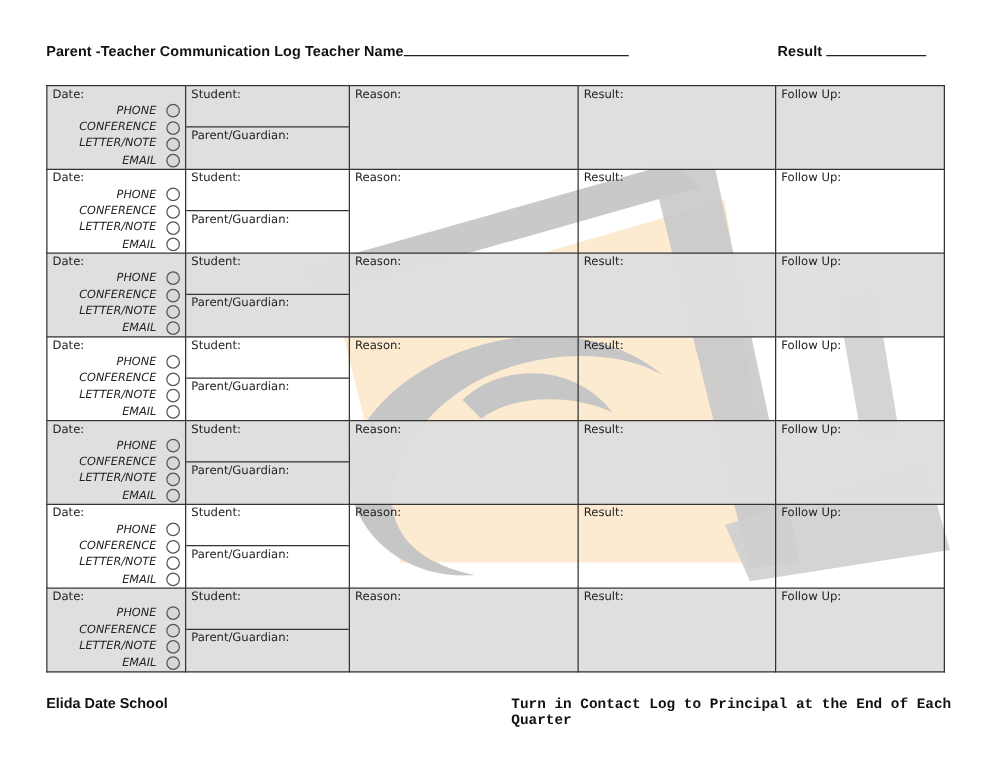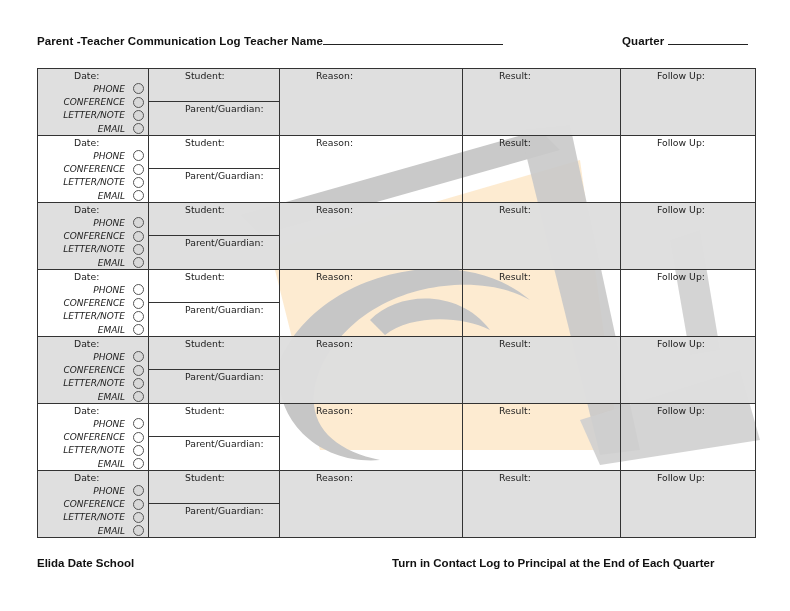--- a/index.html
+++ b/index.html
@@ -6,40 +6,40 @@
   body { width:790px; height:611px; position:relative; overflow:hidden; font-family:"Liberation Sans", sans-serif; color:#111; }
   .hdr { position:absolute; font-weight:bold; font-size:11.5px; letter-spacing:0.1px; }
   .title { left:37px; top:33px; }
   .line { display:inline-block; border-bottom:1px solid #222; height:11px; vertical-align:baseline; }
   .quarter { left:622px; top:33px; }
   .watermark { position:absolute; left:200px; top:120px; width:560px; height:350px; z-index:0; pointer-events:none; }
   table.log { position:absolute; left:37px; top:68px; border-collapse:collapse; z-index:1; table-layout:fixed; }
   table.log td { border:1.3px solid #333; vertical-align:top; padding:0; font-size:10px; }
   tr.shade td { background:rgba(222,222,222,0.97); }
   tr.plain td { background:transparent; }
-  .lbl { display:block; padding:1px 4px; font-family:"DejaVu Sans", sans-serif; font-size:9.3px; color:#222;margin-left:32px; }
+  .lbl { display:block; padding:1px 4px; font-family:"DejaVu Sans", sans-serif; font-size:9.3px; color:#222; }
   .datecell { position:relative; height:66px; }
   .opts { position:absolute; right:18px; top:13px; text-align:right; }
   .opt { display:flex; justify-content:flex-end; align-items:center; height:13.4px; font-family:"DejaVu Sans", sans-serif; font-size:9px; color:#222;font-style:italic; }
   .opt .radio { width:9px; height:9px; border:1px solid #555; border-radius:50%; margin-left:8px; margin-right:-14px; background:transparent; }
   tr.shade .opt .radio { background:#d8d8d8; }
   .sp { height:33px; border-bottom:1.3px solid #333; box-sizing:border-box; }
   .sp2 { height:33px; }
   .footer { position:absolute; font-weight:bold; font-size:11.5px; top:557px; }
   .f-left { left:37px; }
-  .f-right { left:392px; }
+  .f-right { left:409px;font-family:Liberation Mono, monospace; }
 </style>
 </head>
 <body>
 
 <div class="hdr title">
   <span>Parent -Teacher Communication Log Teacher Name</span><span class="line" style="width:180px;"></span>
 </div>
 <div class="hdr quarter">
-  <span>Quarter</span>
+  <span>Result</span>
   <span class="line" style="width:80px;"></span>
 </div>
 
 <svg class="watermark" viewBox="0 0 560 350">
   <polygon points="70,130 380,40 420,330 120,330" fill="#fde9cc" opacity="0.9"></polygon>
   <path d="M40,95 L340,10 L360,30 L60,115 Z" fill="#c9c9c9"></path>
   <path d="M320,10 L370,5 L440,330 L400,335 Z" fill="#c9c9c9" opacity="0.9"></path>
   <path d="M380,300 L540,250 L560,320 L400,345 Z" fill="#cfcfcf" opacity="0.9"></path>
   <path d="M80,240 C120,150 260,120 330,180 C280,150 160,160 120,250 C100,300 130,330 180,340 C120,345 70,300 80,240 Z" fill="#c6c6c6"></path>
   <path d="M170,200 C200,170 260,170 290,210 C260,195 210,195 185,215 Z" fill="#c6c6c6"></path>

